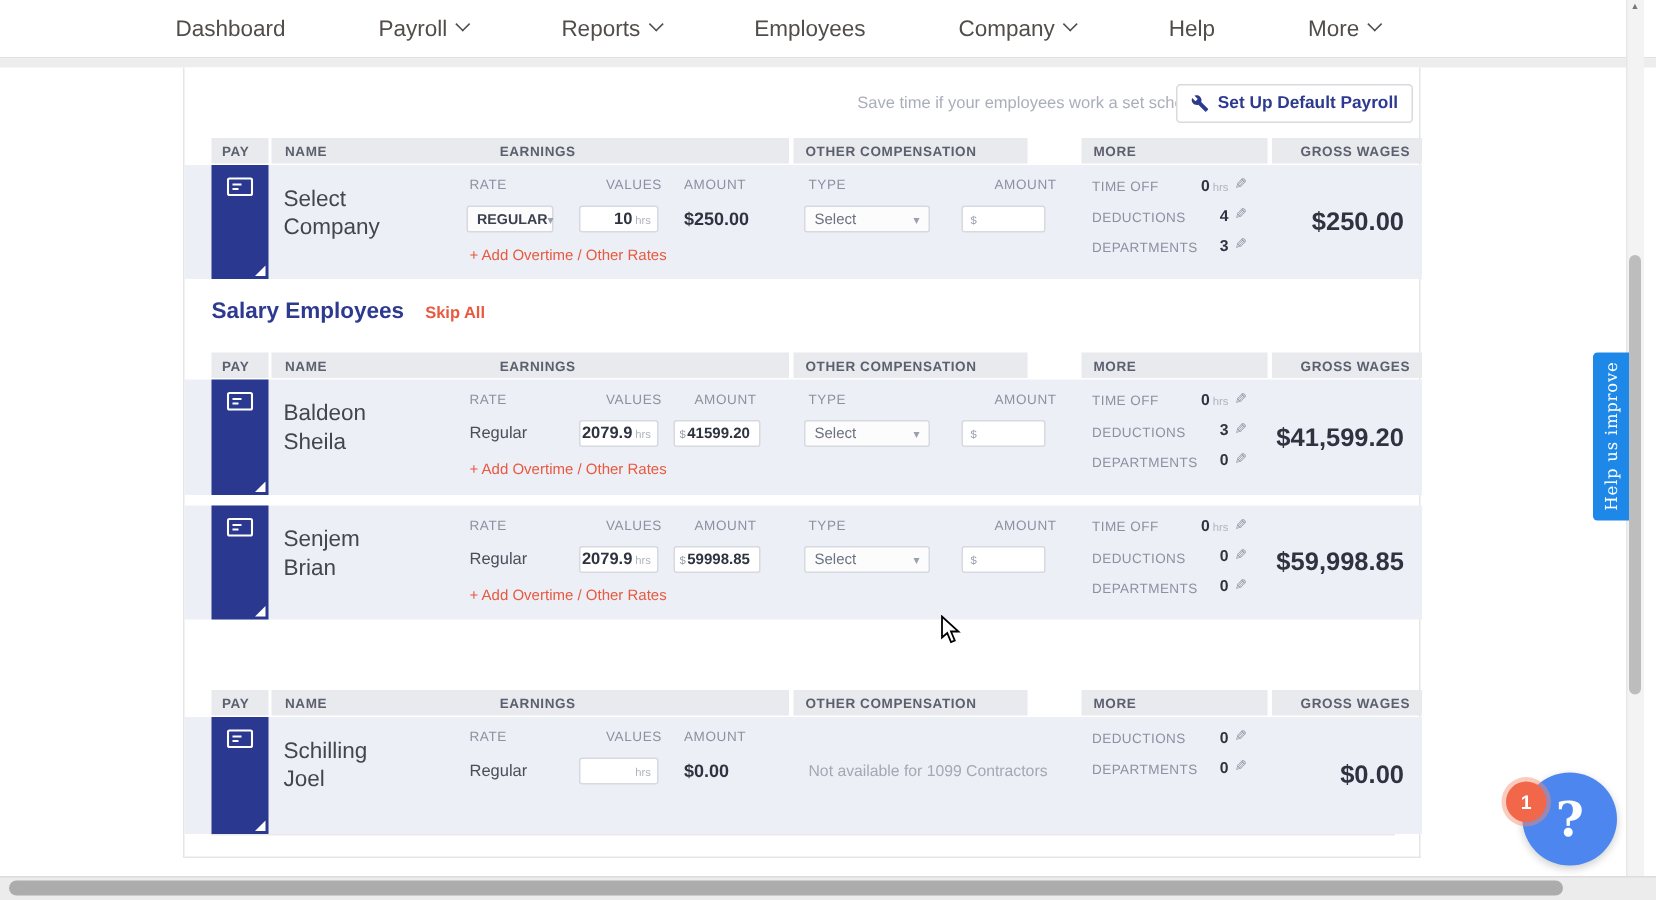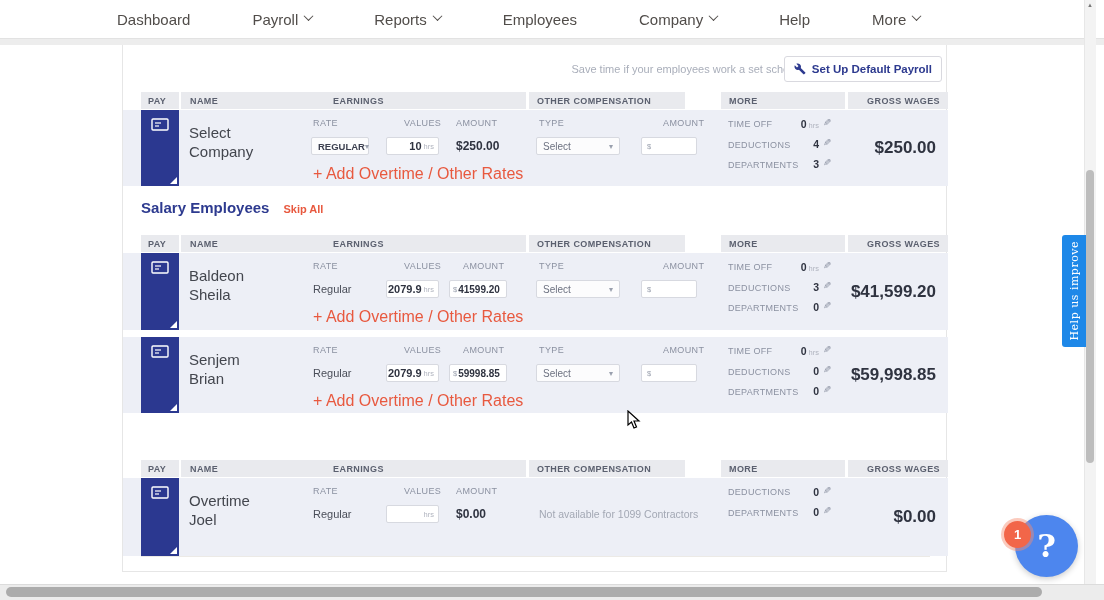--- a/index.html
+++ b/index.html
@@ -61,21 +61,21 @@
   .rate-plain { position:absolute; left:190px; top:30px; font-size:11px; color:#4a4e59; }
   .hours-input { left:263px; width:53px; justify-content:flex-end; padding-right:4px; }
   .hours-num { font-size:11px; font-weight:bold; color:#2f3340; }
   .hrs-suffix { font-size:7.5px; color:#b0b4bf; margin-left:2px; }
   .amount-text { position:absolute; left:333px; top:29px; font-size:12px; font-weight:bold; color:#2f3340; }
   .amount-input { left:326px; width:58px; padding:0 3px; }
   .dollar-pre { font-size:7.5px; color:#9aa0ae; margin-right:1px; }
   .amt-num { font-size:10px; font-weight:bold; color:#2f3340; }
   .type-dd { left:413px; width:84px; }
   .amt2-input { left:518px; width:56px; padding-left:5px; }
-  .add-link { position:absolute; left:190px; top:55px; font-size:16px; color:#e8593f; cursor:pointer; }
+  .add-link { position:absolute; left:190px; top:55px; font-size:10px; color:#e8593f; cursor:pointer; }
   .notavail { position:absolute; left:416px; top:30px; font-size:10.5px; color:#a3a8b4; }
 
   .more-item { position:absolute; left:605px; width:100px; font-size:9px; color:#8b91a1; letter-spacing:.3px; }
   .more-val { position:absolute; left:668px; width:28px; text-align:right; font-size:10.5px;
     font-weight:bold; color:#2f3340; }
   .more-val .hrs-suffix { font-size:7.5px; font-weight:normal; }
   .pencil { position:absolute; left:700px; font-size:10px; color:#8d93a3; cursor:pointer;
     display:inline-block; transform:scaleX(-1); }
   .gross-val { position:absolute; right:12px; top:50%; transform:translateY(-50%);
     font-size:17px; font-weight:bold; color:#2f3340; }
@@ -330,21 +330,21 @@
   <div class="row" style="top:433px; height:78px;">
     <div class="paybox">
       <svg width="18" height="13" viewBox="0 0 18 13">
         <rect x="1" y="1" width="16" height="11" fill="none" stroke="#fff" stroke-width="1.4" rx="1"></rect>
         <line x1="4" y1="5" x2="10" y2="5" stroke="#fff" stroke-width="1.2"></line>
         <line x1="4" y1="8" x2="8" y2="8" stroke="#fff" stroke-width="1.2"></line>
       </svg>
       <span class="pay-corner"></span>
     </div>
     <div class="emp-name">
-      <div>Overtime</div>
+      <div>Schilling</div>
       <div>Joel</div>
     </div>
     <span class="minilabel" style="left:190px;">RATE</span>
     <span class="minilabel" style="left:281px;">VALUES</span>
     <span class="minilabel" style="left:333px;">AMOUNT</span>
     <span class="rate-plain">Regular</span>
     <div class="inputbox hours-input ctl-row-y">
       <span class="hrs-suffix">hrs</span>
     </div>
     <span class="amount-text">$0.00</span>

